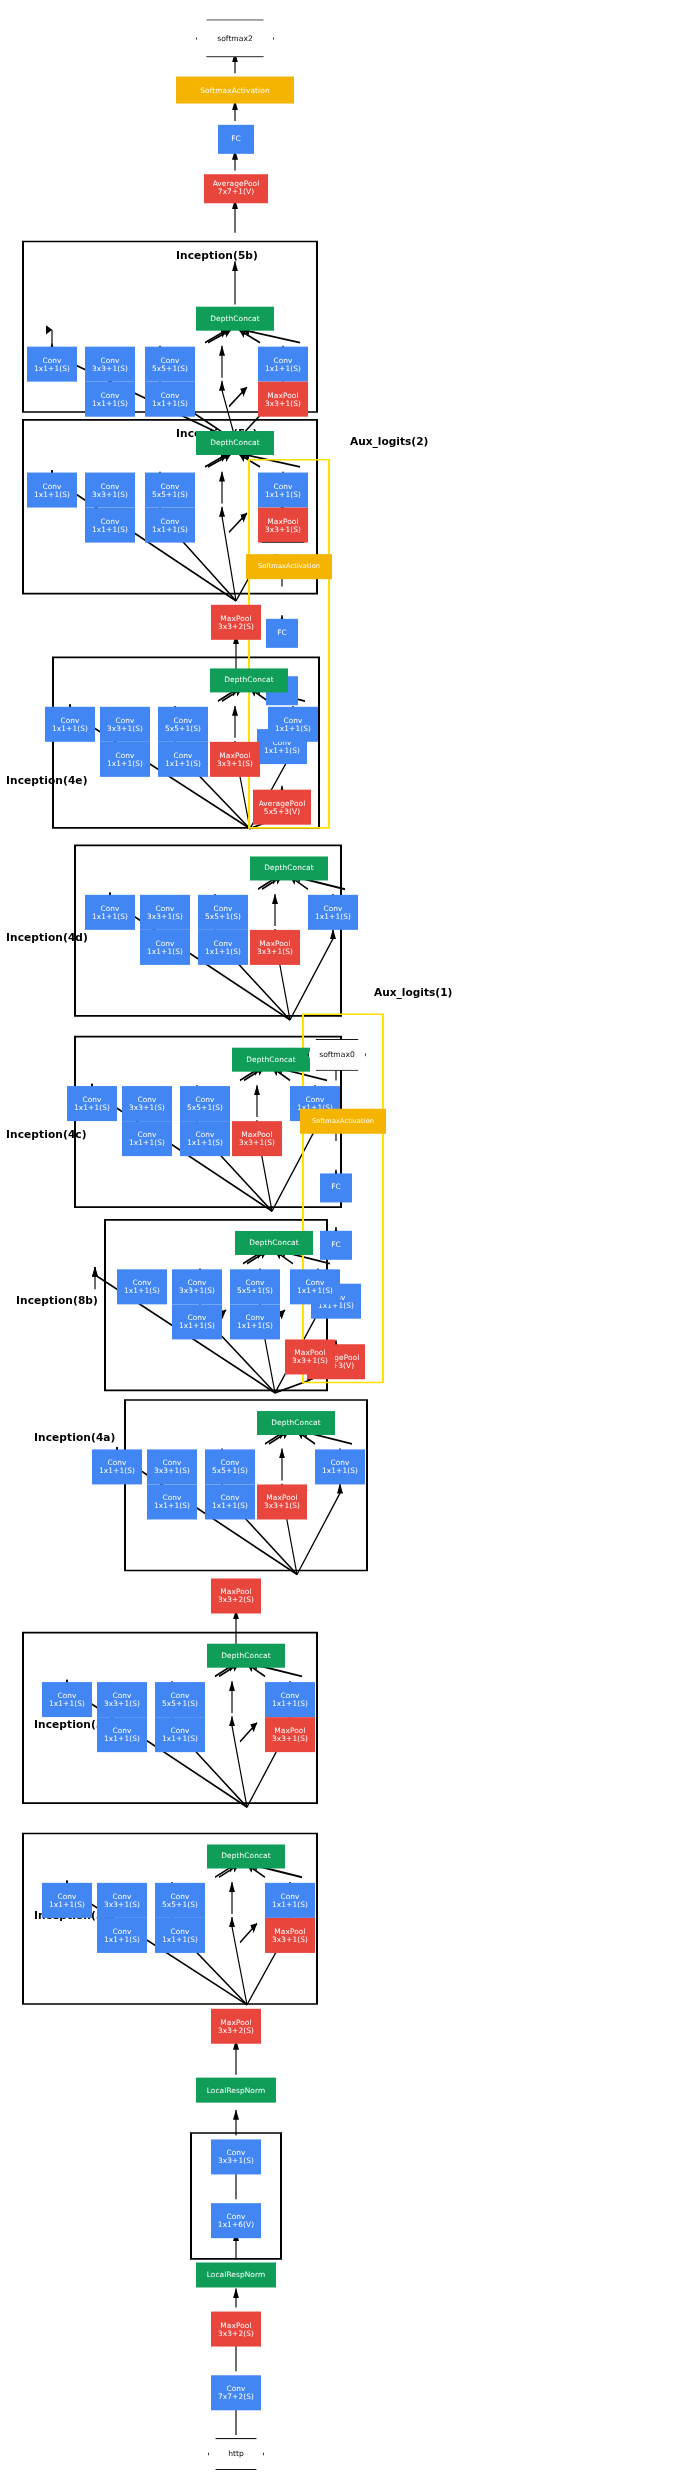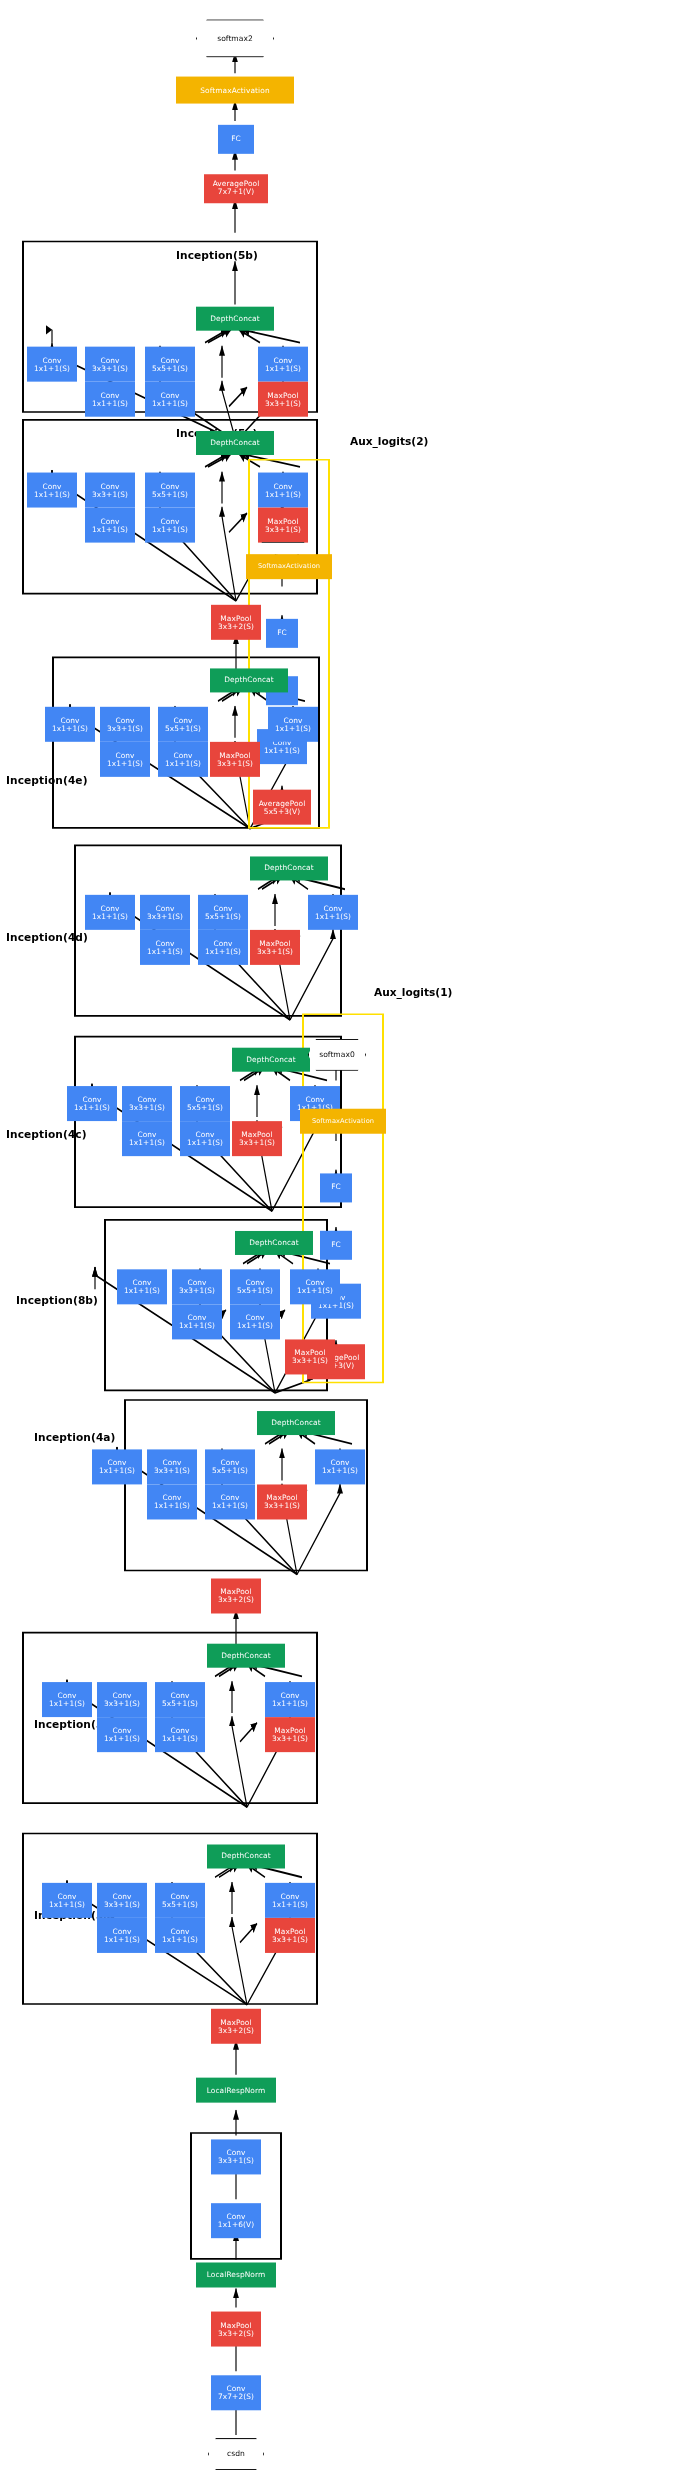--- a/index.html
+++ b/index.html
@@ -645,17 +645,17 @@
   <div class="node pool" style="left: 211px; top: 1443.9px; width: 50px; height: 35.059px; transform-origin: center center; transform: scaleY(0.627514);">
     <span>MaxPool</span>
     <span class="l2">3x3+2(S)</span>
   </div>
 
   <div class="node conv" style="left: 211px; top: 1483.9px; width: 50px; height: 35.059px; transform-origin: center center; transform: scaleY(0.627514);">
     <span>Conv</span>
     <span class="l2">7x7+2(S)</span>
   </div>
 
-  <div class="term" style="left: 208px; top: 1524.28px; width: 56px; height: 31.8718px; transform-origin: center center; transform: scaleY(0.627514);">csdn</div>
+  <div class="term" style="left: 208px; top: 1524.28px; width: 56px; height: 31.8718px; transform-origin: center center; transform: scaleY(0.627514);">http</div>
 
   <div class="watermark" style="left: 340px; top: 1542px; transform-origin: left top; transform: scaleY(0.627514); margin-top: 40px;">http://blog.csdn.net/weixin_34935060</div>
 
 </div>
 
 </body></html>

